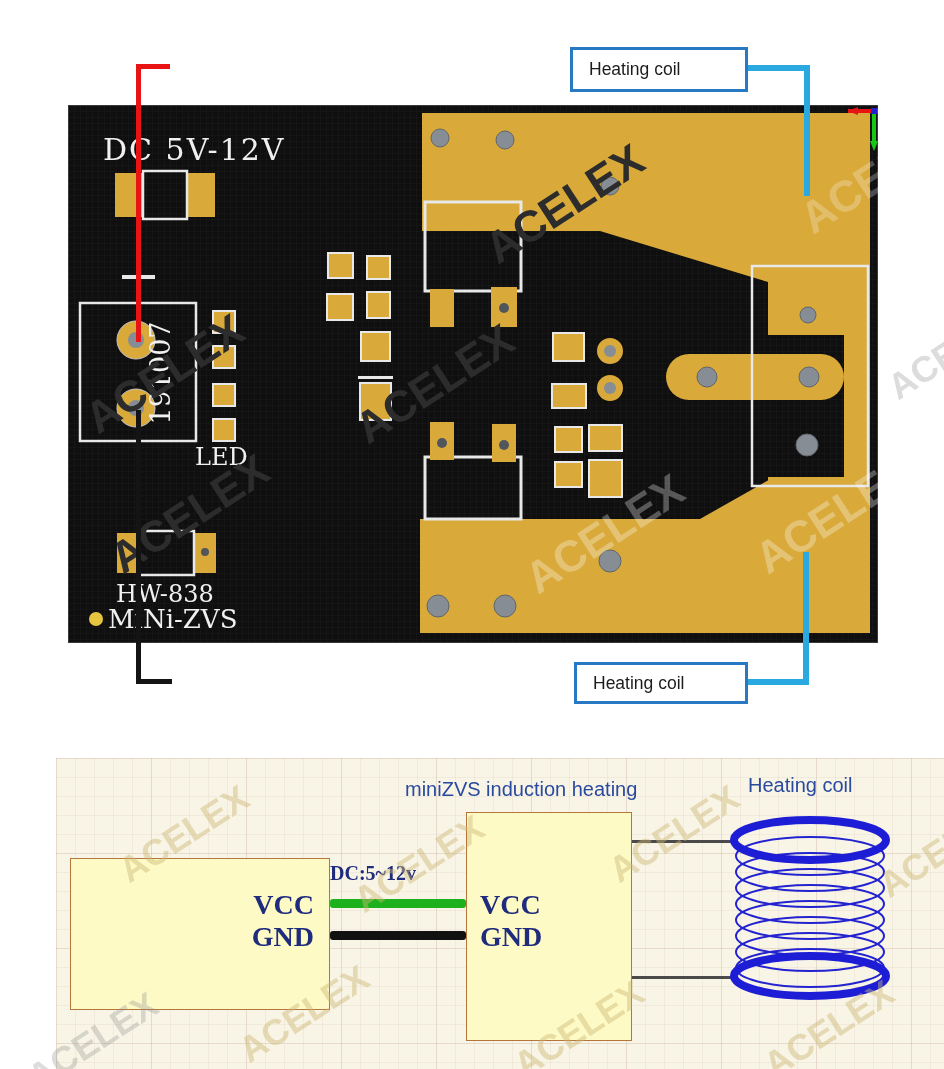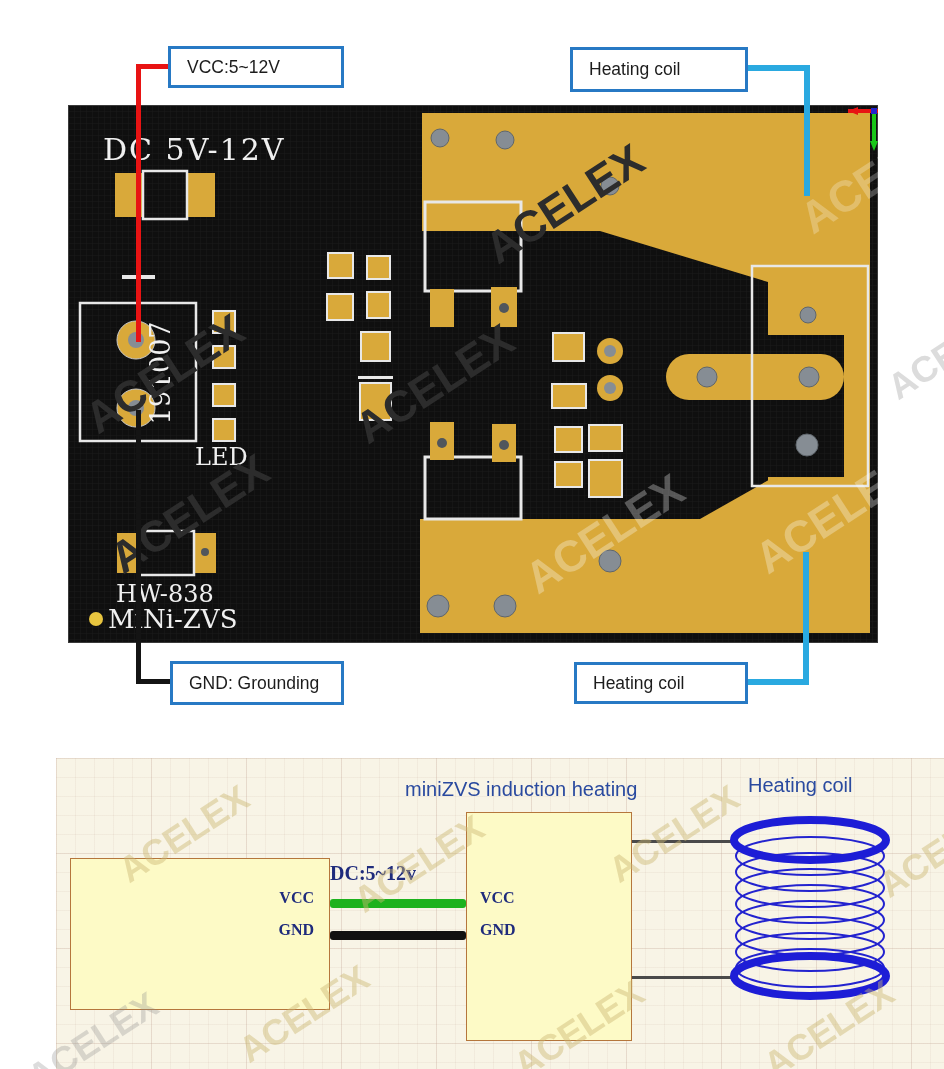--- a/index.html
+++ b/index.html
@@ -21,21 +21,21 @@
     background-color:#f8f4e6;
     background-image:
       linear-gradient(rgba(205,180,165,0.30) 1px, transparent 1px),
       linear-gradient(90deg, rgba(205,180,165,0.30) 1px, transparent 1px),
       linear-gradient(rgba(205,180,165,0.15) 1px, transparent 1px),
       linear-gradient(90deg, rgba(205,180,165,0.15) 1px, transparent 1px);
     background-size:95px 95px,95px 95px,19px 19px,19px 19px;}
   .sbox{position:absolute;background:#fdfac6;border:1.5px solid #b5763c;box-sizing:border-box;}
   .slabel{position:absolute;color:#2a4a9f;font-size:20px;font-weight:400;white-space:nowrap;}
   .pin{position:absolute;color:#1f2b7c;font-family:"Liberation Serif",serif;
-       font-weight:700;font-size:16px;white-space:nowrap;}
+       font-weight:700;font-size:28px;white-space:nowrap;}
   .swire{position:absolute;border-radius:3px;}
   .grayline{position:absolute;background:#4a4a4a;height:2.5px;}
   
   .wm{position:absolute;font-family:"Liberation Sans",sans-serif;font-weight:700;
       transform:rotate(-33deg);white-space:nowrap;pointer-events:none;z-index:2;}
   .wm-tan{color:rgba(205,185,115,0.45);font-size:36px;}
   .wm-gray{color:rgba(140,140,140,0.30);font-size:36px;}
 </style>
 </head>
 <body>
@@ -171,28 +171,22 @@
 
   <div class="wire red" style="left:138px;top:64px;width:32px;height:5px;"></div>
   <div class="wire red" style="left:136px;top:64px;width:5px;height:278px;"></div>
   <div class="wire blk" style="left:136px;top:410px;width:5px;height:274px;"></div>
   <div class="wire blk" style="left:136px;top:679px;width:36px;height:5px;"></div>
   <div class="wire cyan" style="left:746px;top:65px;width:64px;height:6px;"></div>
   <div class="wire cyan" style="left:804px;top:65px;width:6px;height:131px;"></div>
   <div class="wire cyan" style="left:803px;top:552px;width:6px;height:133px;"></div>
   <div class="wire cyan" style="left:748px;top:679px;width:61px;height:6px;"></div>
 
-  <div class="callout" style="left:168px;top:46px;width:176px;height:42px;">
-    <span>VCC:5~12V</span>
-  </div>
   <div class="callout" style="left:570px;top:47px;width:178px;height:45px;">
     <span>Heating coil</span>
-  </div>
-  <div class="callout" style="left:170px;top:661px;width:174px;height:44px;">
-    <span>GND: Grounding</span>
   </div>
   <div class="callout" style="left:574px;top:662px;width:174px;height:42px;">
     <span>Heating coil</span>
   </div>
 
   <div id="schem">
     <span class="wm wm-tan" style="left:55px;top:55px;">ACELEX</span>
     <span class="wm wm-tan" style="left:290px;top:85px;">ACELEX</span>
     <span class="wm wm-tan" style="left:545px;top:55px;">ACELEX</span>
     <span class="wm wm-tan" style="left:815px;top:70px;">ACELEX</span>

